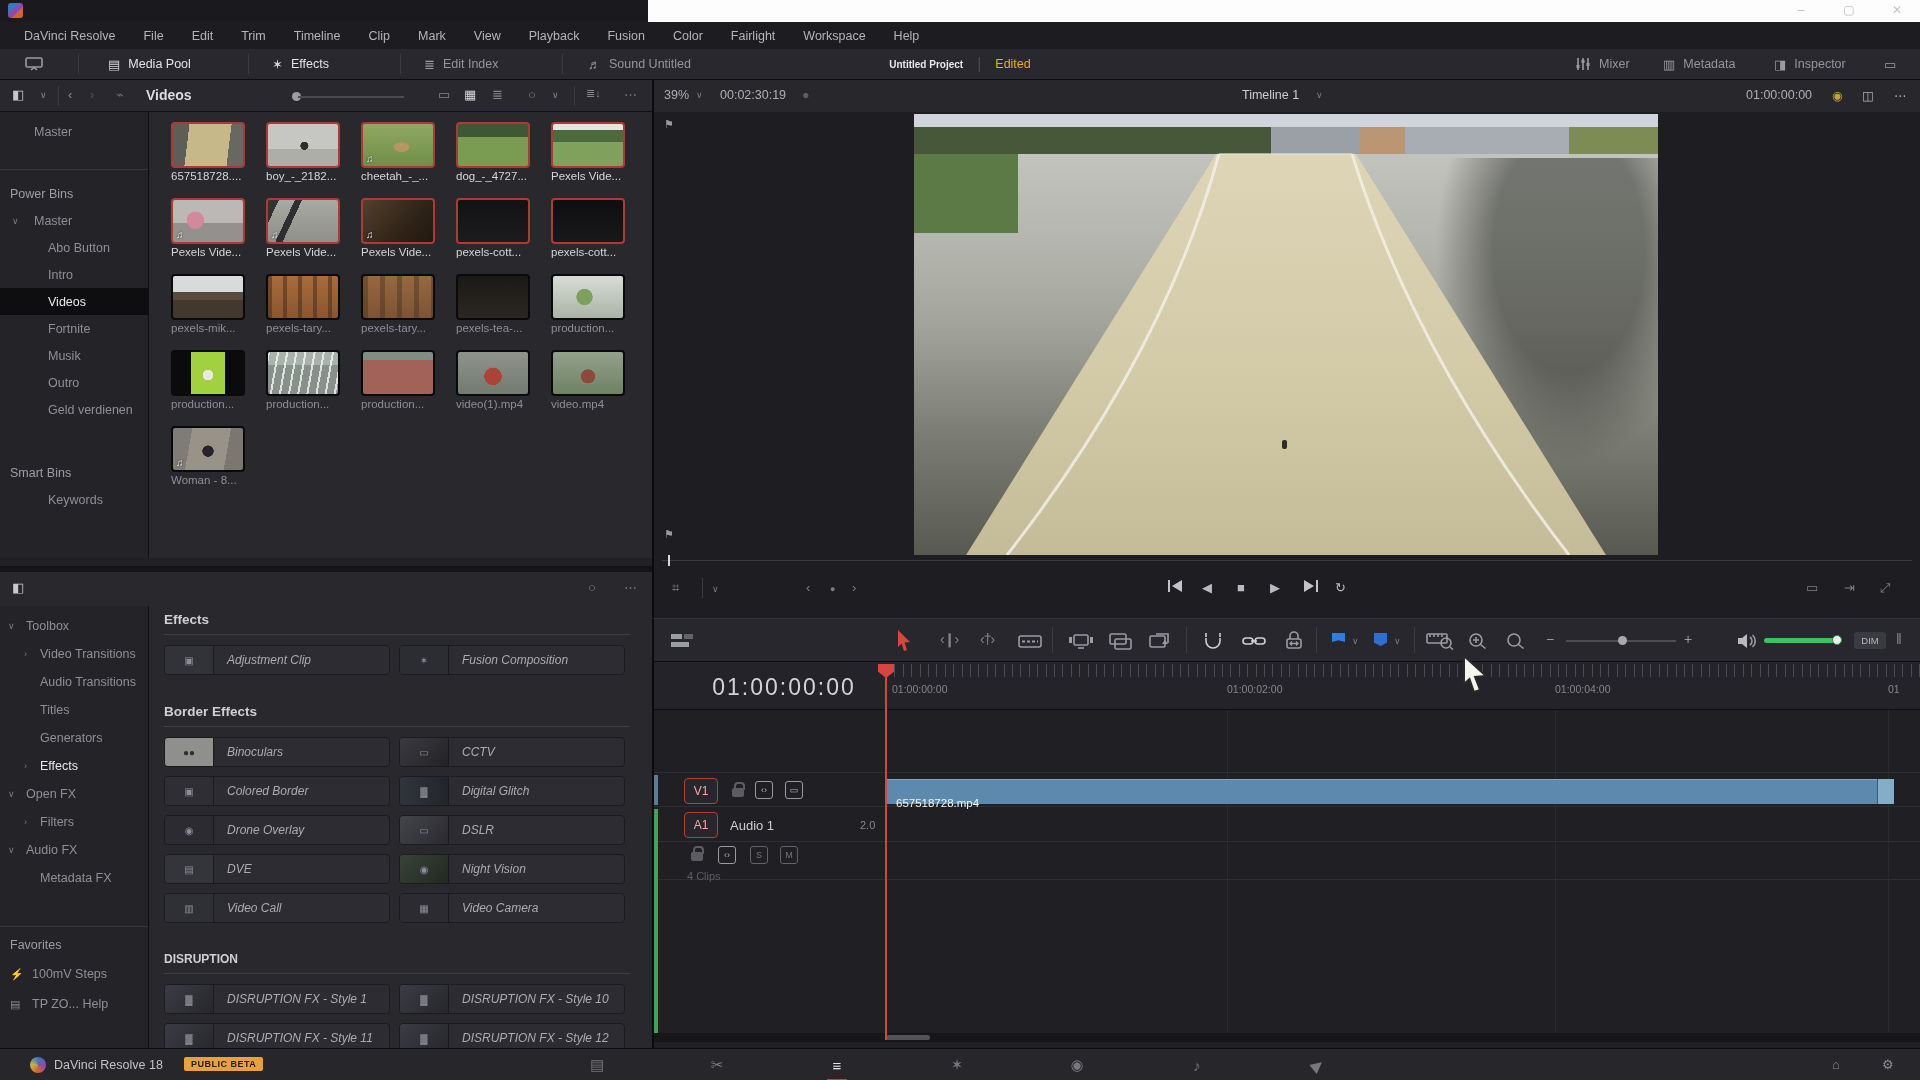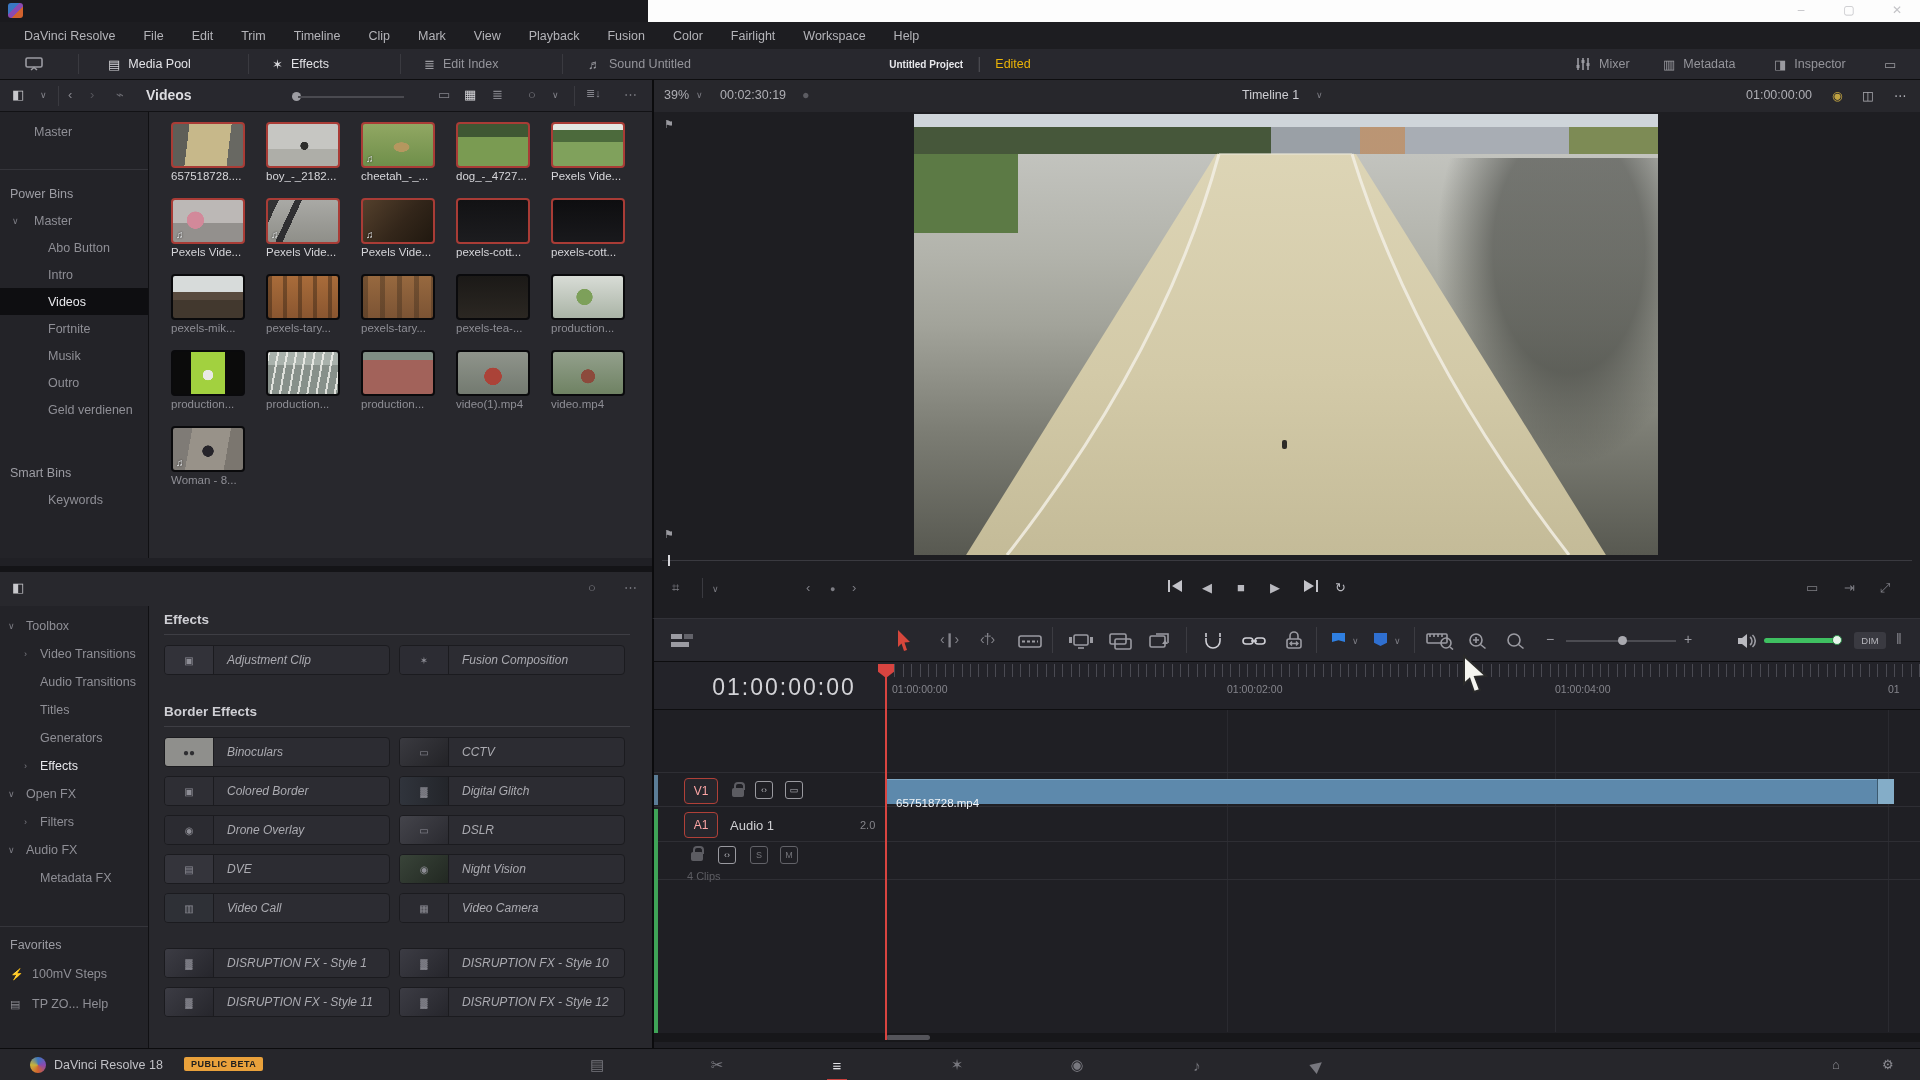--- a/index.html
+++ b/index.html
@@ -595,20 +595,21 @@
             </span>
     <span class="fx-label">Video Call</span>
   </div>
           <div class="fx-card">
     <span class="fx-tile" style="background: rgb(43, 43, 49);">
               <span>▦</span>
             </span>
     <span class="fx-label">Video Camera</span>
   </div>
         </div>
+      <div class="fx-sec-title small">DISRUPTION</div>
       <div class="fx-cards">
           <div class="fx-card">
     <span class="fx-tile" style="background: linear-gradient(135deg, rgb(60, 60, 68), rgb(38, 38, 44));">
               <span>▓</span>
             </span>
     <span class="fx-label">DISRUPTION FX - Style 1</span>
   </div>
           <div class="fx-card">
     <span class="fx-tile" style="background: linear-gradient(135deg, rgb(60, 60, 68), rgb(38, 38, 44));">
               <span>▓</span>

